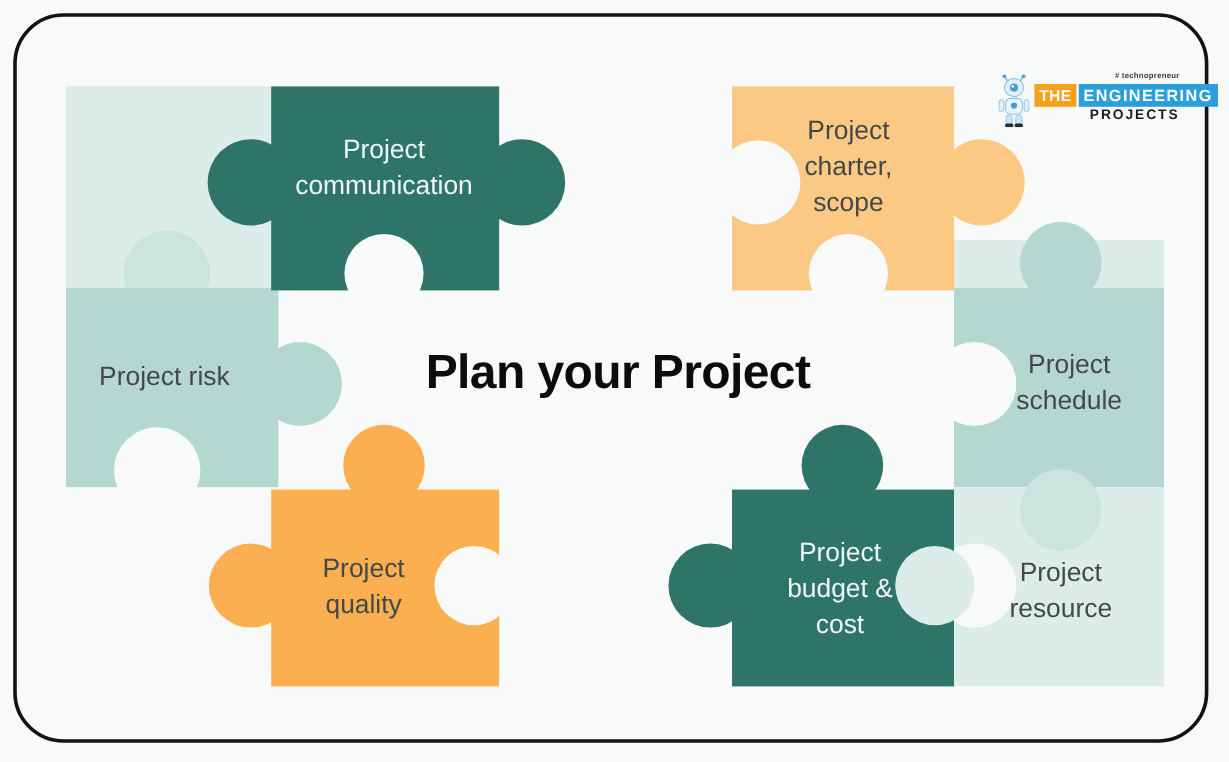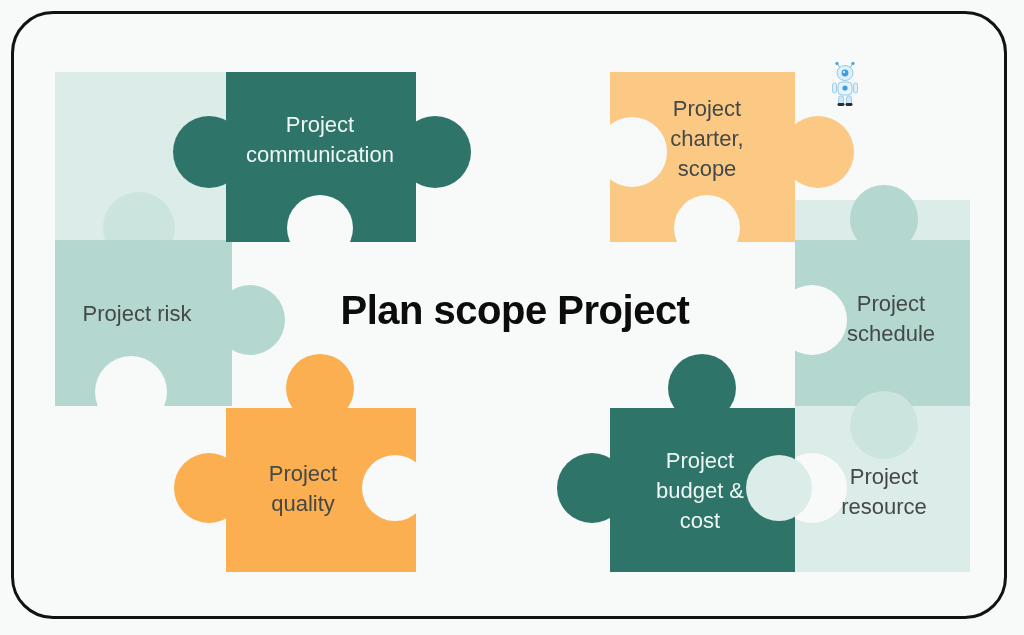--- a/index.html
+++ b/index.html
@@ -208,21 +208,21 @@
       <circle cx="592" cy="488" r="35" fill="#2e7468"></circle>
       <circle cx="779" cy="488" r="33" fill="#dcede9"></circle>
       <text class="piece-label light" x="700" y="462">Project</text>
       <text class="piece-label light" x="700" y="492">budget &amp;</text>
       <text class="piece-label light" x="700" y="522">cost</text>
     </g>
 
   </svg>
   </div>
 
-  <div id="center-title">Plan scope Project</div>
+  <div id="center-title">Plan your Project</div>
 
   <div id="logo">
 
     <svg id="logo-robot" viewBox="0 0 26 44">
       <line x1="8" y1="6" x2="5" y2="1" stroke="#6fb7e8" stroke-width="1"></line>
       <line x1="18" y1="6" x2="21" y2="1" stroke="#6fb7e8" stroke-width="1"></line>
       <circle cx="5" cy="1.5" r="1.6" fill="#4aa3de"></circle>
       <circle cx="21" cy="1.5" r="1.6" fill="#4aa3de"></circle>
       <ellipse cx="13" cy="11" rx="8" ry="7.5" fill="#dff0fb" stroke="#8cc3e8" stroke-width="0.9"></ellipse>
       <circle cx="13" cy="11" r="3.4" fill="#3f9ed9"></circle>
@@ -230,15 +230,23 @@
       <rect x="6" y="20" width="14" height="13" rx="4" fill="#e8f4fc" stroke="#8cc3e8" stroke-width="0.9"></rect>
       <circle cx="13" cy="26" r="2.6" fill="#3f9ed9"></circle>
       <rect x="0.5" y="21" width="4" height="10" rx="2" fill="#dff0fb" stroke="#8cc3e8" stroke-width="0.8"></rect>
       <rect x="21.5" y="21" width="4" height="10" rx="2" fill="#dff0fb" stroke="#8cc3e8" stroke-width="0.8"></rect>
       <rect x="6.5" y="34" width="5" height="8" rx="2" fill="#cfe6f7" stroke="#8cc3e8" stroke-width="0.8"></rect>
       <rect x="14.5" y="34" width="5" height="8" rx="2" fill="#cfe6f7" stroke="#8cc3e8" stroke-width="0.8"></rect>
       <rect x="5.5" y="41" width="7" height="3" rx="1.4" fill="#2b2b2b"></rect>
       <rect x="13.5" y="41" width="7" height="3" rx="1.4" fill="#2b2b2b"></rect>
     </svg>
 
+    <div id="logo-text">
+      <div id="tagline"># technopreneur</div>
+      <div id="logo-row">
+        <div id="logo-the">THE</div>
+        <div id="logo-engineering">ENGINEERING</div>
+      </div>
+      <div id="logo-projects">PROJECTS</div>
+    </div>
   </div>
 
 </div>
 
 </body></html>

